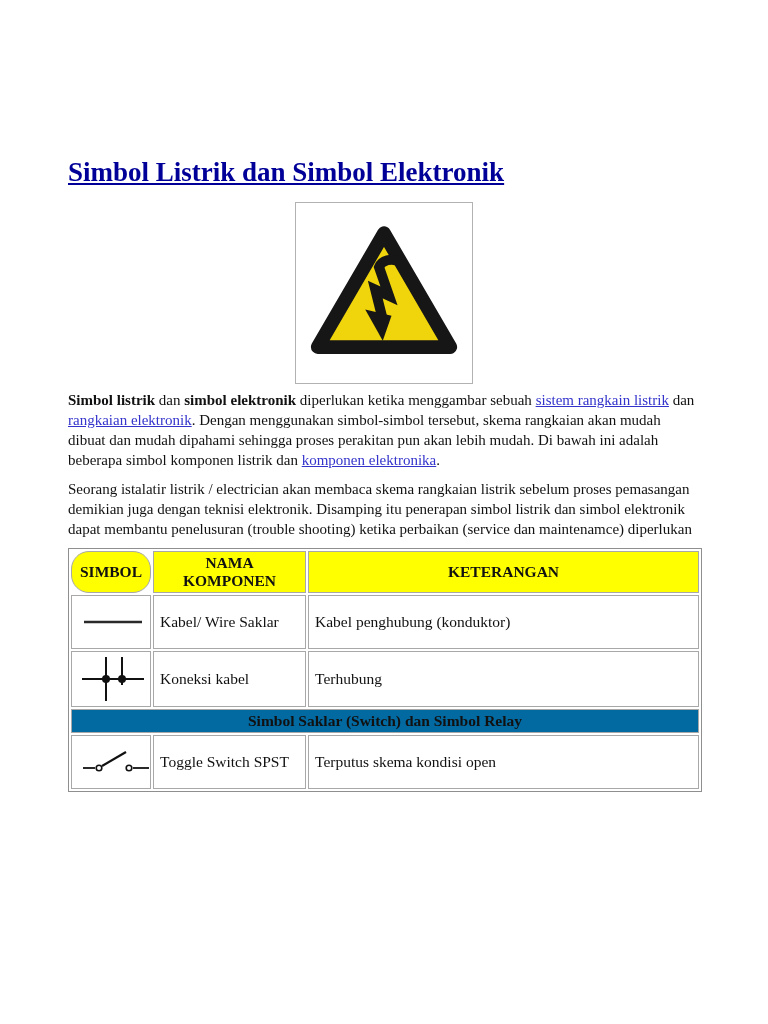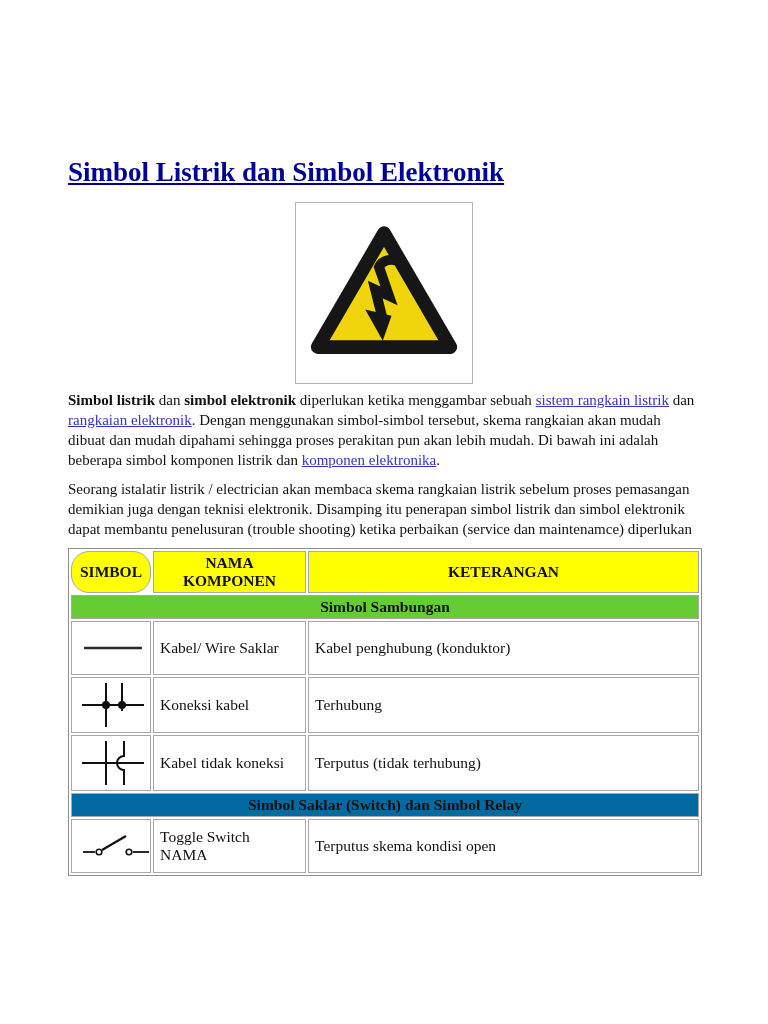--- a/index.html
+++ b/index.html
@@ -84,60 +84,48 @@
           <col style="width:153px">
           <col style="width:391px">
         </colgroup>
       <tbody>
           <tr>
             <td class="hdr" style="background: rgb(255, 255, 0); border-radius: 18px;">SIMBOL</td>
             <td class="hdr" style="background: rgb(255, 255, 0);">NAMA KOMPONEN</td>
             <td class="hdr" style="background: rgb(255, 255, 0);">KETERANGAN</td>
           </tr>
           <tr>
-            <td class="section" colspan="3" style="background: rgb(102, 204, 51);">Simbol Sambungan</td>
-          </tr>
-          <tr>
             <td class="sym"><svg class="symsvg" width="70" height="48" viewBox="0 0 70 48">
                 <line x1="6" y1="24" x2="64" y2="24" stroke="#2a2a2a" stroke-width="2.6"></line>
               </svg></td>
             <td class="txt">Kabel/ Wire Saklar</td>
             <td class="txt">Kabel penghubung (konduktor)</td>
           </tr>
           <tr>
             <td class="sym"><svg class="symsvg" width="70" height="50" viewBox="0 0 70 50">
                 <line x1="4" y1="25" x2="66" y2="25" stroke="#111" stroke-width="2"></line>
                 <line x1="28" y1="3" x2="28" y2="47" stroke="#111" stroke-width="2"></line>
                 <line x1="44" y1="3" x2="44" y2="31" stroke="#111" stroke-width="2"></line>
                 <circle cx="28" cy="25" r="4" fill="#111"></circle>
                 <circle cx="44" cy="25" r="4" fill="#111"></circle>
               </svg></td>
             <td class="txt">Koneksi kabel</td>
             <td class="txt">Terhubung</td>
           </tr>
           <tr>
-            <td class="sym"><svg class="symsvg" width="70" height="50" viewBox="0 0 70 50">
-                <line x1="4" y1="25" x2="66" y2="25" stroke="#111" stroke-width="2"></line>
-                <line x1="28" y1="3" x2="28" y2="47" stroke="#111" stroke-width="2"></line>
-                <path d="M46 3 L46 18 A 7 7 0 0 0 46 32 L46 47" fill="none" stroke="#111" stroke-width="2"></path>
-              </svg></td>
-            <td class="txt">Kabel tidak koneksi</td>
-            <td class="txt">Terputus (tidak terhubung)</td>
-          </tr>
-          <tr>
             <td class="section" colspan="3" style="background: #0369a1;">Simbol Saklar (Switch) dan Simbol Relay</td>
           </tr>
           <tr>
             <td class="sym"><svg class="symsvg" width="76" height="42" viewBox="0 0 76 42">
                 <line x1="5" y1="27" x2="17" y2="27" stroke="#111" stroke-width="1.8"></line>
                 <circle cx="21" cy="27" r="2.8" fill="none" stroke="#111" stroke-width="1.6"></circle>
                 <line x1="24" y1="25" x2="48" y2="11" stroke="#111" stroke-width="2.2"></line>
                 <circle cx="51" cy="27" r="2.8" fill="none" stroke="#111" stroke-width="1.6"></circle>
                 <line x1="55" y1="27" x2="71" y2="27" stroke="#111" stroke-width="1.8"></line>
               </svg></td>
-            <td class="txt">Toggle Switch NAMA</td>
+            <td class="txt">Toggle Switch SPST</td>
             <td class="txt">Terputus skema kondisi open</td>
           </tr>
         </tbody>
     </table>
 
   </div>
 </div>
 
 </body></html>

